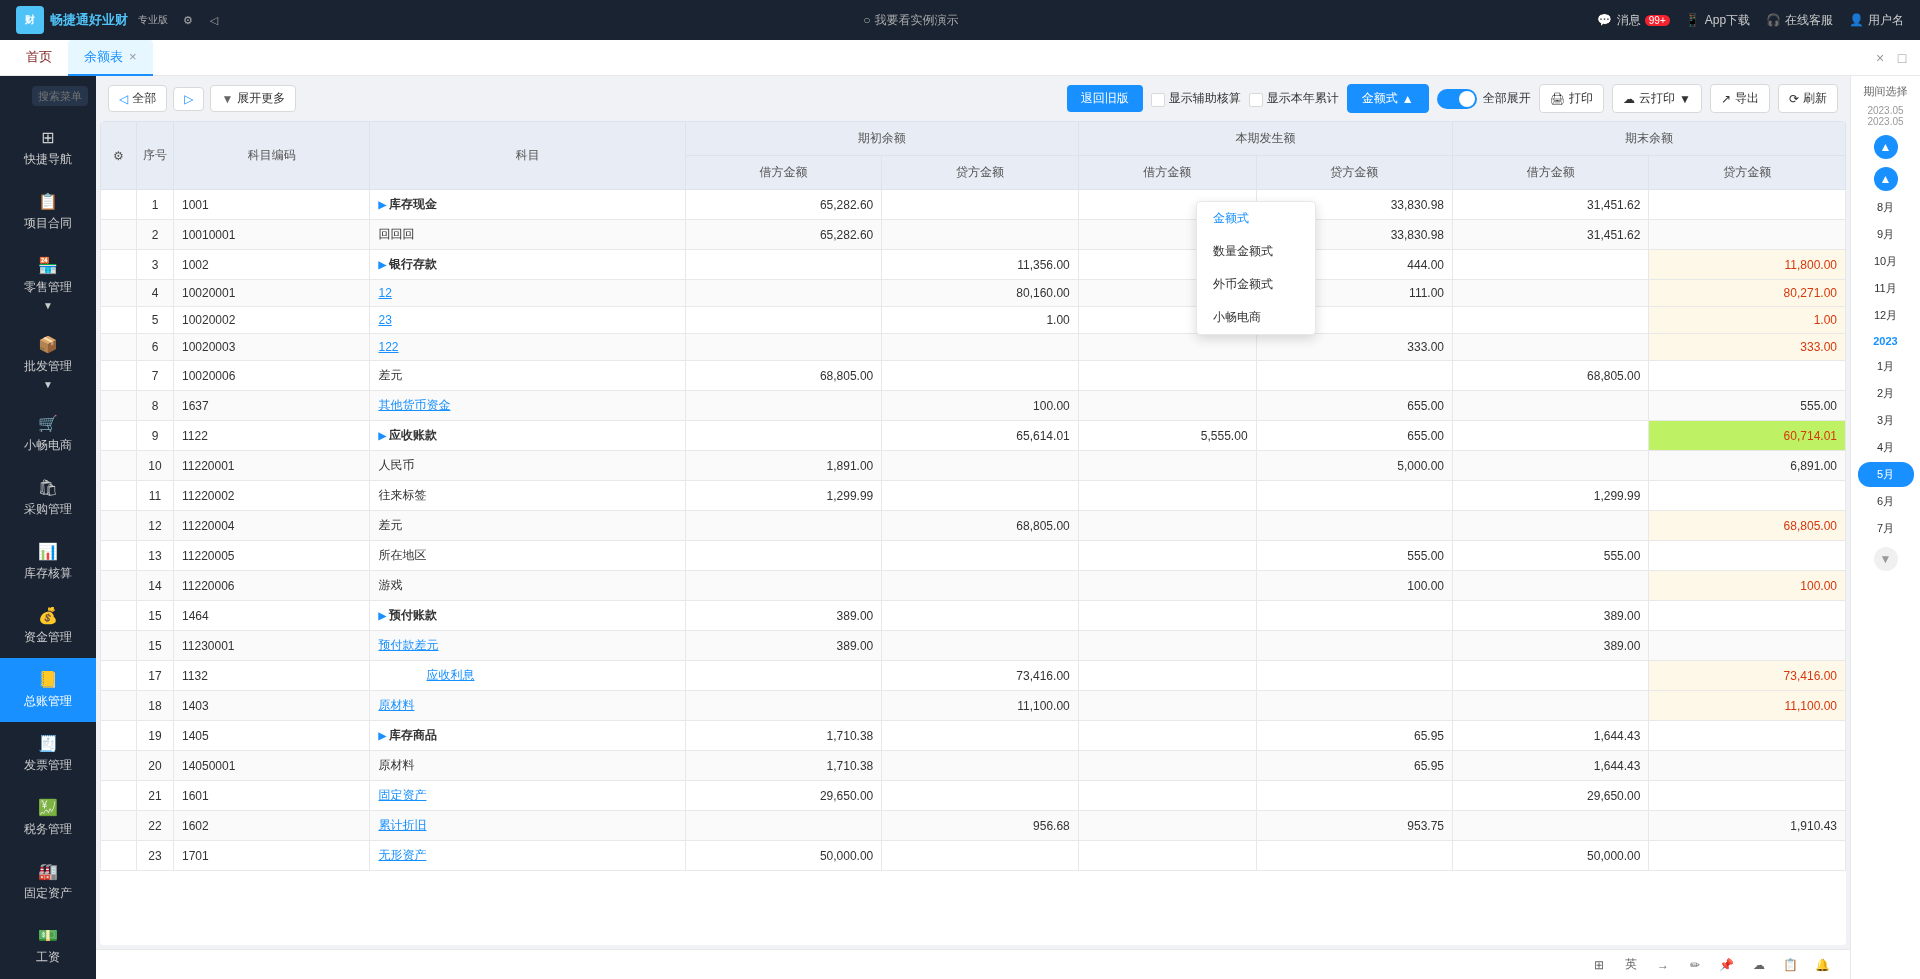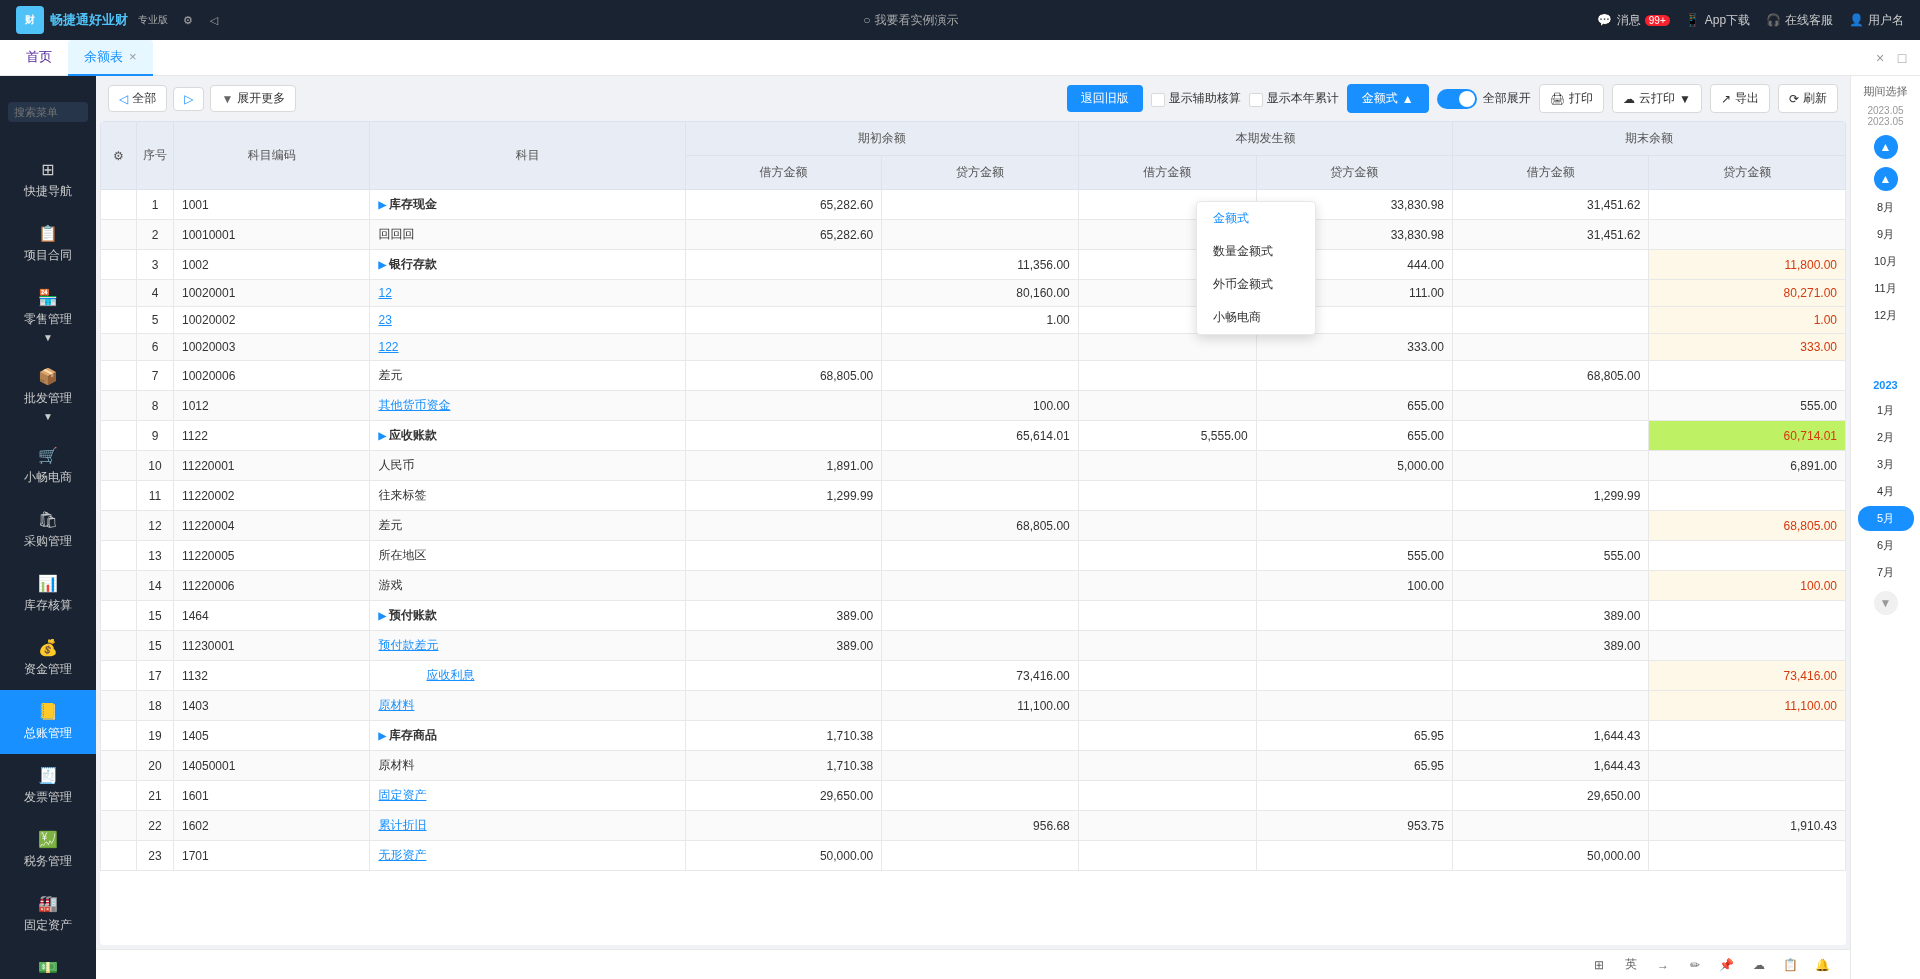--- a/index.html
+++ b/index.html
@@ -20,35 +20,35 @@
     .demo-link { color: #aaa; font-size: 12px; cursor: pointer; display: flex; align-items: center; gap: 4px; }
     .top-bar-right { display: flex; align-items: center; gap: 16px; color: #ccc; font-size: 12px; }
     .top-right-item { display: flex; align-items: center; gap: 4px; cursor: pointer; }
     .badge { background: #f5222d; color: #fff; border-radius: 8px; padding: 0 4px; font-size: 10px; }
 
     
     .tab-bar {
       display: flex; align-items: center; background: #fff; border-bottom: 1px solid #e8e8e8;
       height: 36px; padding: 0 10px;
     }
-    .tab-item { padding: 0 16px; height: 36px; display: flex; align-items: center; cursor: pointer; font-size: 13px; color: #4c1d95; border-bottom: 2px solid transparent; }
+    .tab-item { padding: 0 16px; height: 36px; display: flex; align-items: center; cursor: pointer; font-size: 13px; color: #7f1d1d; border-bottom: 2px solid transparent; }
     .tab-item.active { color: #1890ff; border-bottom: 2px solid #1890ff; background: #e6f7ff; border-radius: 4px 4px 0 0; }
     .tab-close { margin-left: 6px; color: #999; cursor: pointer; }
     .tab-min-btn { margin-left: auto; display: flex; gap: 6px; }
     .win-btn { width: 16px; height: 16px; display: flex; align-items: center; justify-content: center; cursor: pointer; color: #999; font-size: 14px; }
 
     
     .main-layout { display: flex; height: calc(979px - 40px - 36px); }
 
     
     .sidebar { width: 96px; background: #1a2332; color: #ccc; display: flex; flex-direction: column; overflow-y: auto; flex-shrink: 0; }
     .sidebar-item { padding: 12px 8px; text-align: center; cursor: pointer; font-size: 12px; display: flex; flex-direction: column; align-items: center; gap: 4px; border-bottom: none; }
     .sidebar-item.active { background: #1890ff; color: #fff; }
     .sidebar-icon { font-size: 16px; }
-    .sidebar-search { padding: 26px 8px; }
+    .sidebar-search { padding: 10px 8px; margin-left: 24px; }
     .sidebar-search input { width: 100%; background: #263549; border: none; border-radius: 4px; color: #ccc; padding: 4px 6px; font-size: 11px; }
 
     
     .content-area { flex: 1; background: #f0f2f5; display: flex; flex-direction: column; overflow: hidden; position: relative; }
 
     
     .toolbar { display: flex; align-items: center; padding: 8px 12px; background: #f0f2f5; gap: 8px; flex-shrink: 0; }
     .toolbar-left { display: flex; align-items: center; gap: 6px; }
     .all-btn { display: flex; align-items: center; gap: 4px; background: #fff; border: 1px solid #d9d9d9; border-radius: 4px; padding: 4px 10px; cursor: pointer; }
     .expand-btn { display: flex; align-items: center; gap: 4px; background: #fff; border: 1px solid #d9d9d9; border-radius: 4px; padding: 4px 10px; cursor: pointer; }
@@ -383,21 +383,21 @@
       <td class="td-number">68,805.00</td>
       <td class="td-number"></td>
       <td class="td-number"></td>
       <td class="td-number"></td>
       <td class="td-number">68,805.00</td>
       <td class="td-number" style="color:inherit"></td>
     </tr>
             <tr class="row-odd">
       <td class="td-center"></td>
       <td class="td-center">8</td>
-      <td>1012</td>
+      <td>1637</td>
       <td><span style="color:#1890ff;text-decoration:underline;cursor:pointer;">其他货币资金</span></td>
       <td class="td-number"></td>
       <td class="td-number">100.00</td>
       <td class="td-number"></td>
       <td class="td-number">655.00</td>
       <td class="td-number"></td>
       <td class="td-number" style="color:inherit">555.00</td>
     </tr>
             <tr class="row-even">
       <td class="td-center"></td>
@@ -610,21 +610,21 @@
     <div style="font-size:10px;color:#999;text-align:center;margin-bottom:4px;">
       <span>2023.05</span>
     </div>
     <div class="period-nav">▲</div>
     <div class="period-nav">▲</div>
     <div class="period-item">8月</div>
     <div class="period-item">9月</div>
     <div class="period-item">10月</div>
     <div class="period-item">11月</div>
     <div class="period-item">12月</div>
-    <div class="period-item" style="font-weight:bold;color:#1890ff;margin-top:44px;">2023</div>
+    <div class="period-item" style="font-weight:bold;color:#1890ff;">2023</div>
     <div class="period-item">1月</div>
     <div class="period-item">2月</div>
     <div class="period-item">3月</div>
     <div class="period-item">4月</div>
     <div class="period-item active">5月</div>
     <div class="period-item">6月</div>
     <div class="period-item">7月</div>
     <div class="period-nav-gray">▼</div>
   </div>
 

